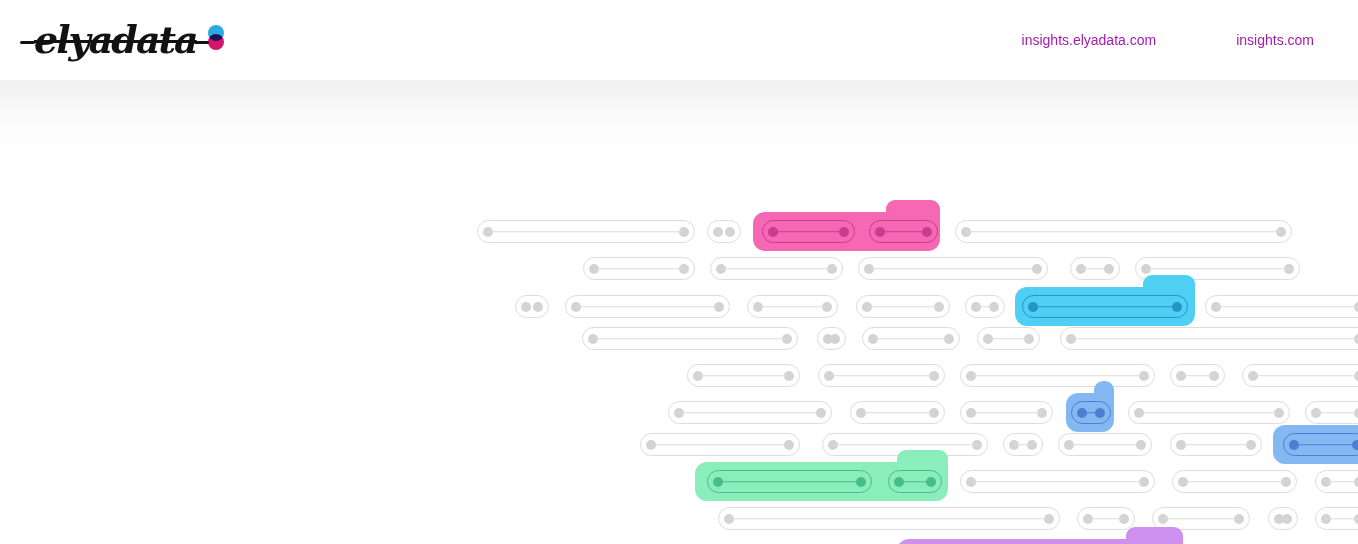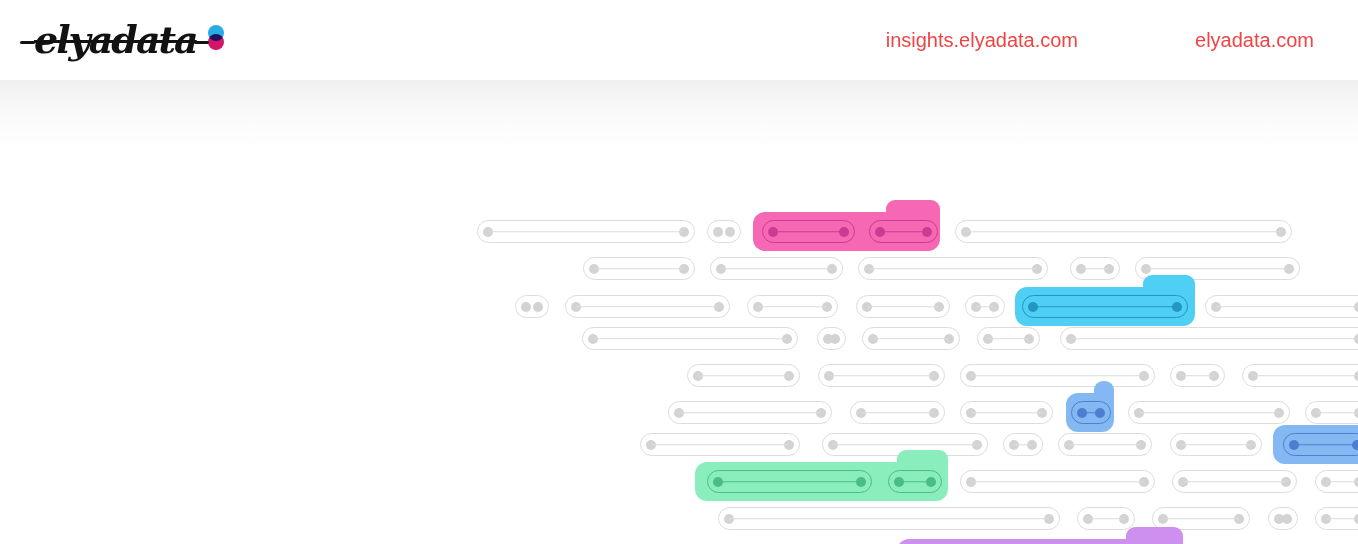--- a/index.html
+++ b/index.html
@@ -18,21 +18,21 @@
   .logo-dash { position:absolute; top:20px; width:15px; height:3px;
                background:#121212; border-radius:2px; }
   .logo-dash.left  { left:-14px; }
   .logo-dash.right { right:-12px; }
   .logo-mark { position:relative; width:16px; height:34px; margin-top:2px; }
   .logo-mark .c { position:absolute; left:0; width:16px; height:16px;
                   border-radius:50%; mix-blend-mode:multiply; }
   .logo-mark .c.top    { top:1px; }
   .logo-mark .c.bottom { top:10px; }
   .nav { display:flex; align-items:center; gap:80px; }
-  .nav a { font-size:20px; font-weight:500; color:#ef4444; text-decoration:none;margin-left:37px; }
+  .nav a { font-size:14px; font-weight:500; color:#a21caf; text-decoration:none; }
 
   
   .content { position:relative; width:1358px; height:464px; overflow:hidden;
              background:linear-gradient(180deg, #f0f0f0 0px, #fafafa 34px, #ffffff 72px); }
   .pattern { position:absolute; inset:0; }
 
   .pill { position:absolute; height:23px; border:1.5px solid #DCDCDC;
           border-radius:12px; background:transparent; }
   .pill .dot { position:absolute; top:50%; transform:translateY(-50%);
                width:10px; height:10px; border-radius:50%; background:#D3D3D3; }
@@ -50,21 +50,21 @@
 <div class="header">
   <div class="logo">
     <span class="logo-script">elyadata<span class="logo-dash left"></span><span class="logo-dash right"></span></span>
     <span class="logo-mark">
       <span class="c top" id="mark-top" style="background: rgb(41, 172, 227);"></span>
       <span class="c bottom" id="mark-bottom" style="background: rgb(212, 20, 107);"></span>
     </span>
   </div>
   <div class="nav">
     <a href="#">insights.elyadata.com</a>
-    <a href="#">elyadata.com</a>
+    <a href="#">insights.com</a>
   </div>
 </div>
 
 <div class="content">
   <div class="pattern" id="pattern">
       <div class="pill" style="left: 477px; top: 140px; width: 218px;">
         <span class="dot l"></span>
         <span class="dot r"></span>
         <span class="line"></span>
       </div>

